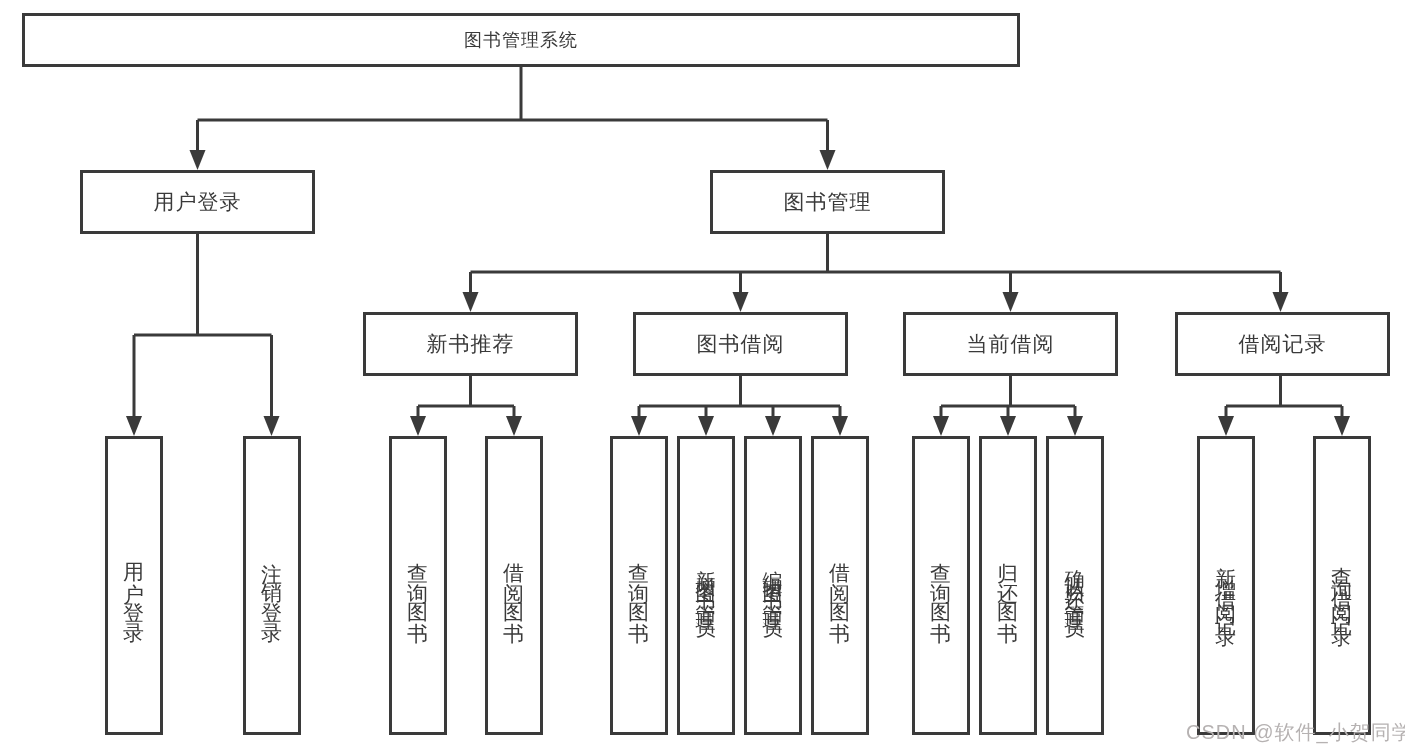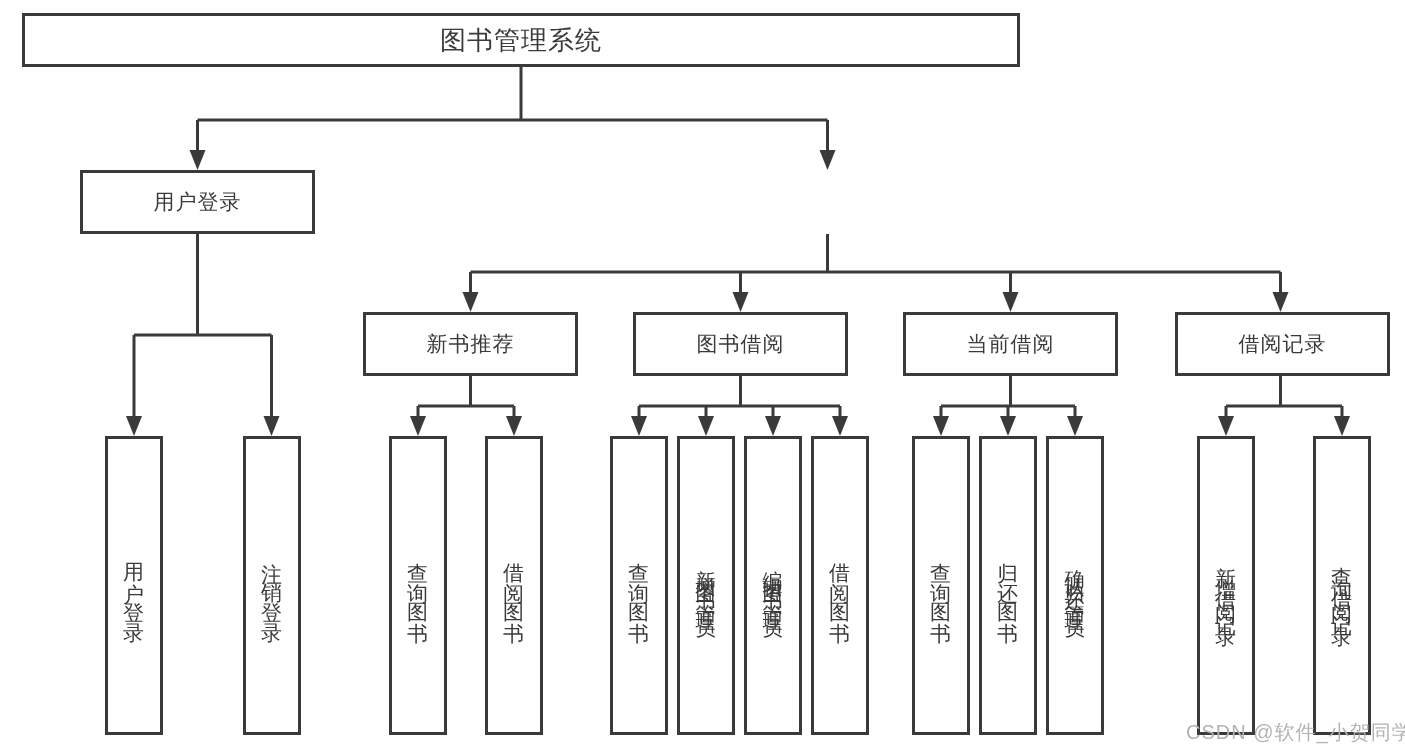--- a/index.html
+++ b/index.html
@@ -27,21 +27,21 @@
     position:absolute;
     box-sizing:border-box;
     background:var(--fill);
     border:3px solid var(--border);
     display:flex;align-items:center;justify-content:center;
     color:var(--text);
     font-size:21px;
     letter-spacing:1px;
     z-index:2;
   }
-  .node.root{font-size:26px;}
+  .node.root{font-size:18px;}
   .lvl1{width:235px;height:64px;top:170px;}
   .lvl2{width:215px;height:64px;top:312px;}
   .leaf{
     position:absolute;
     box-sizing:border-box;
     top:436px;width:58px;height:299px;
     background:var(--fill);
     border:3px solid var(--border);
     display:flex;align-items:center;justify-content:center;
     color:var(--text);
@@ -127,20 +127,23 @@
       <polygon points="1334,416 1350,416 1342,436"></polygon>
     </svg>
 
   <div class="node root" style="left:22px;top:13px;width:998px;height:54px;">
     <span>图书管理系统</span>
   </div>
 
   <div class="node lvl1" style="left:80px;">
     <span>用户登录</span>
   </div>
+  <div class="node lvl1" style="left:710px;">
+    <span>图书管理</span>
+  </div>
 
   <div class="node lvl2" style="left:363px;">
     <span>新书推荐</span>
   </div>
   <div class="node lvl2" style="left:633px;align-items:center;">
     <span>图书借阅</span>
   </div>
   <div class="node lvl2" style="left:903px;align-items:center;">
     <span>当前借阅</span>
   </div>

